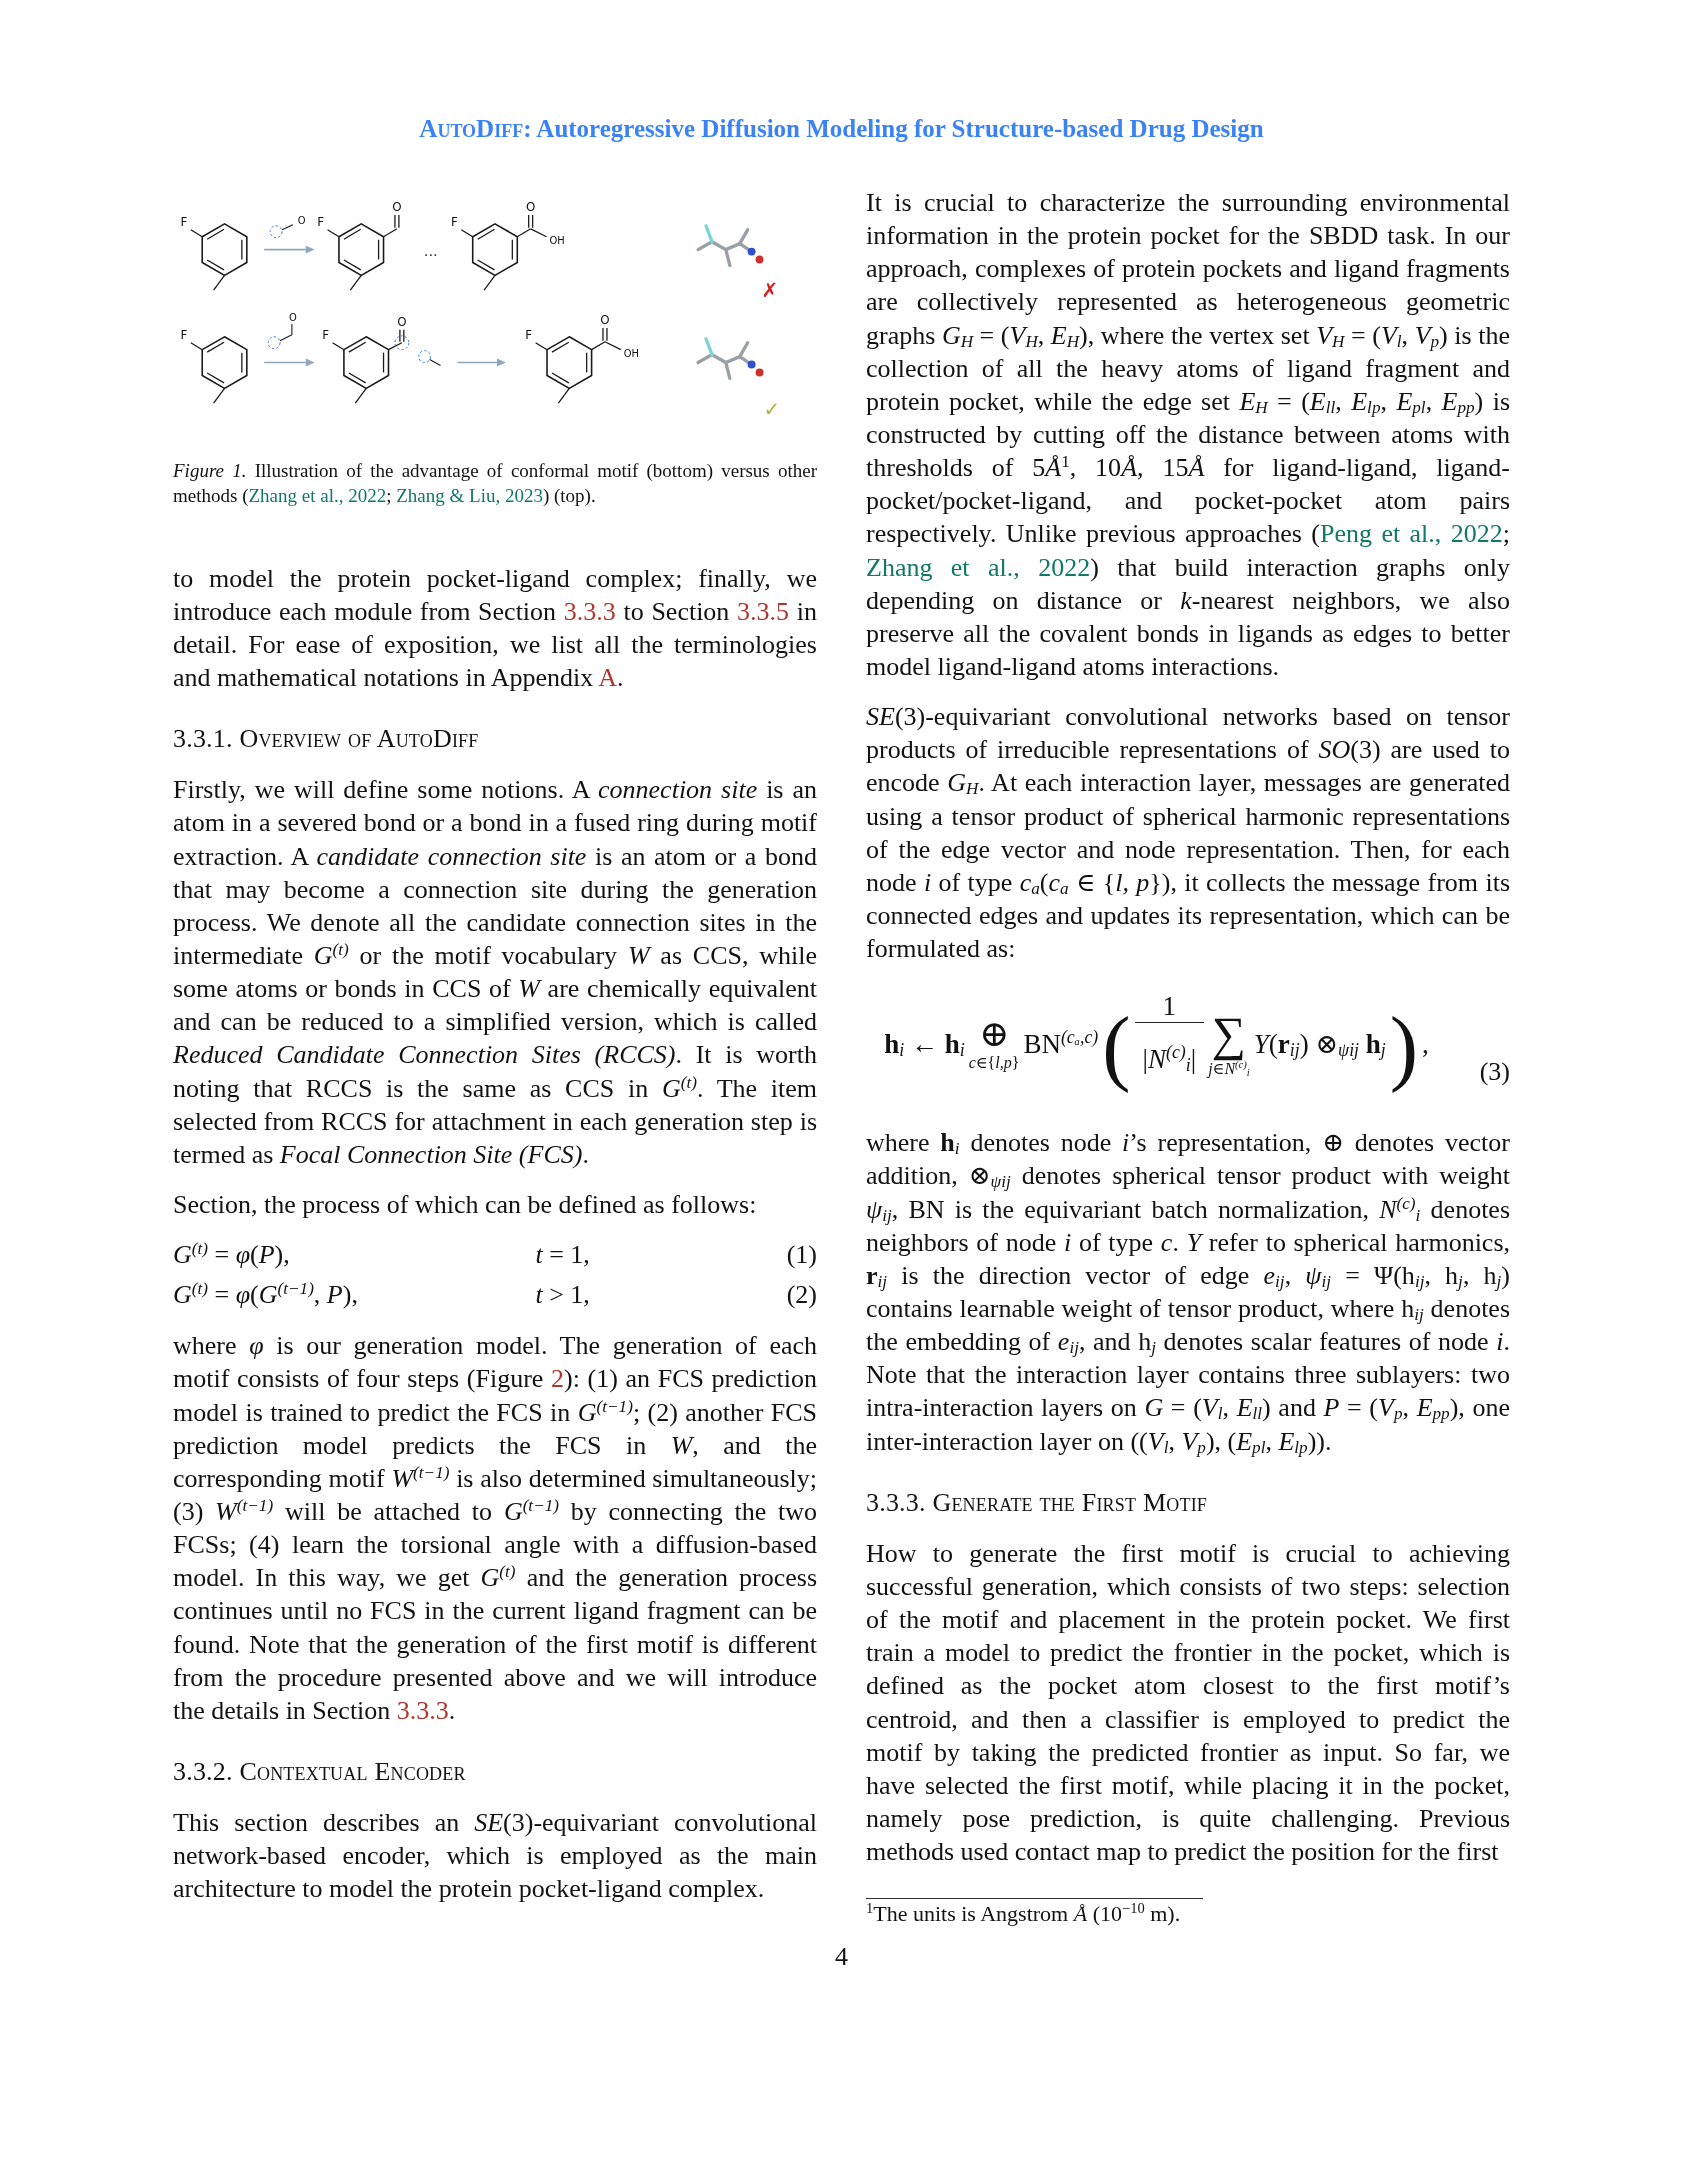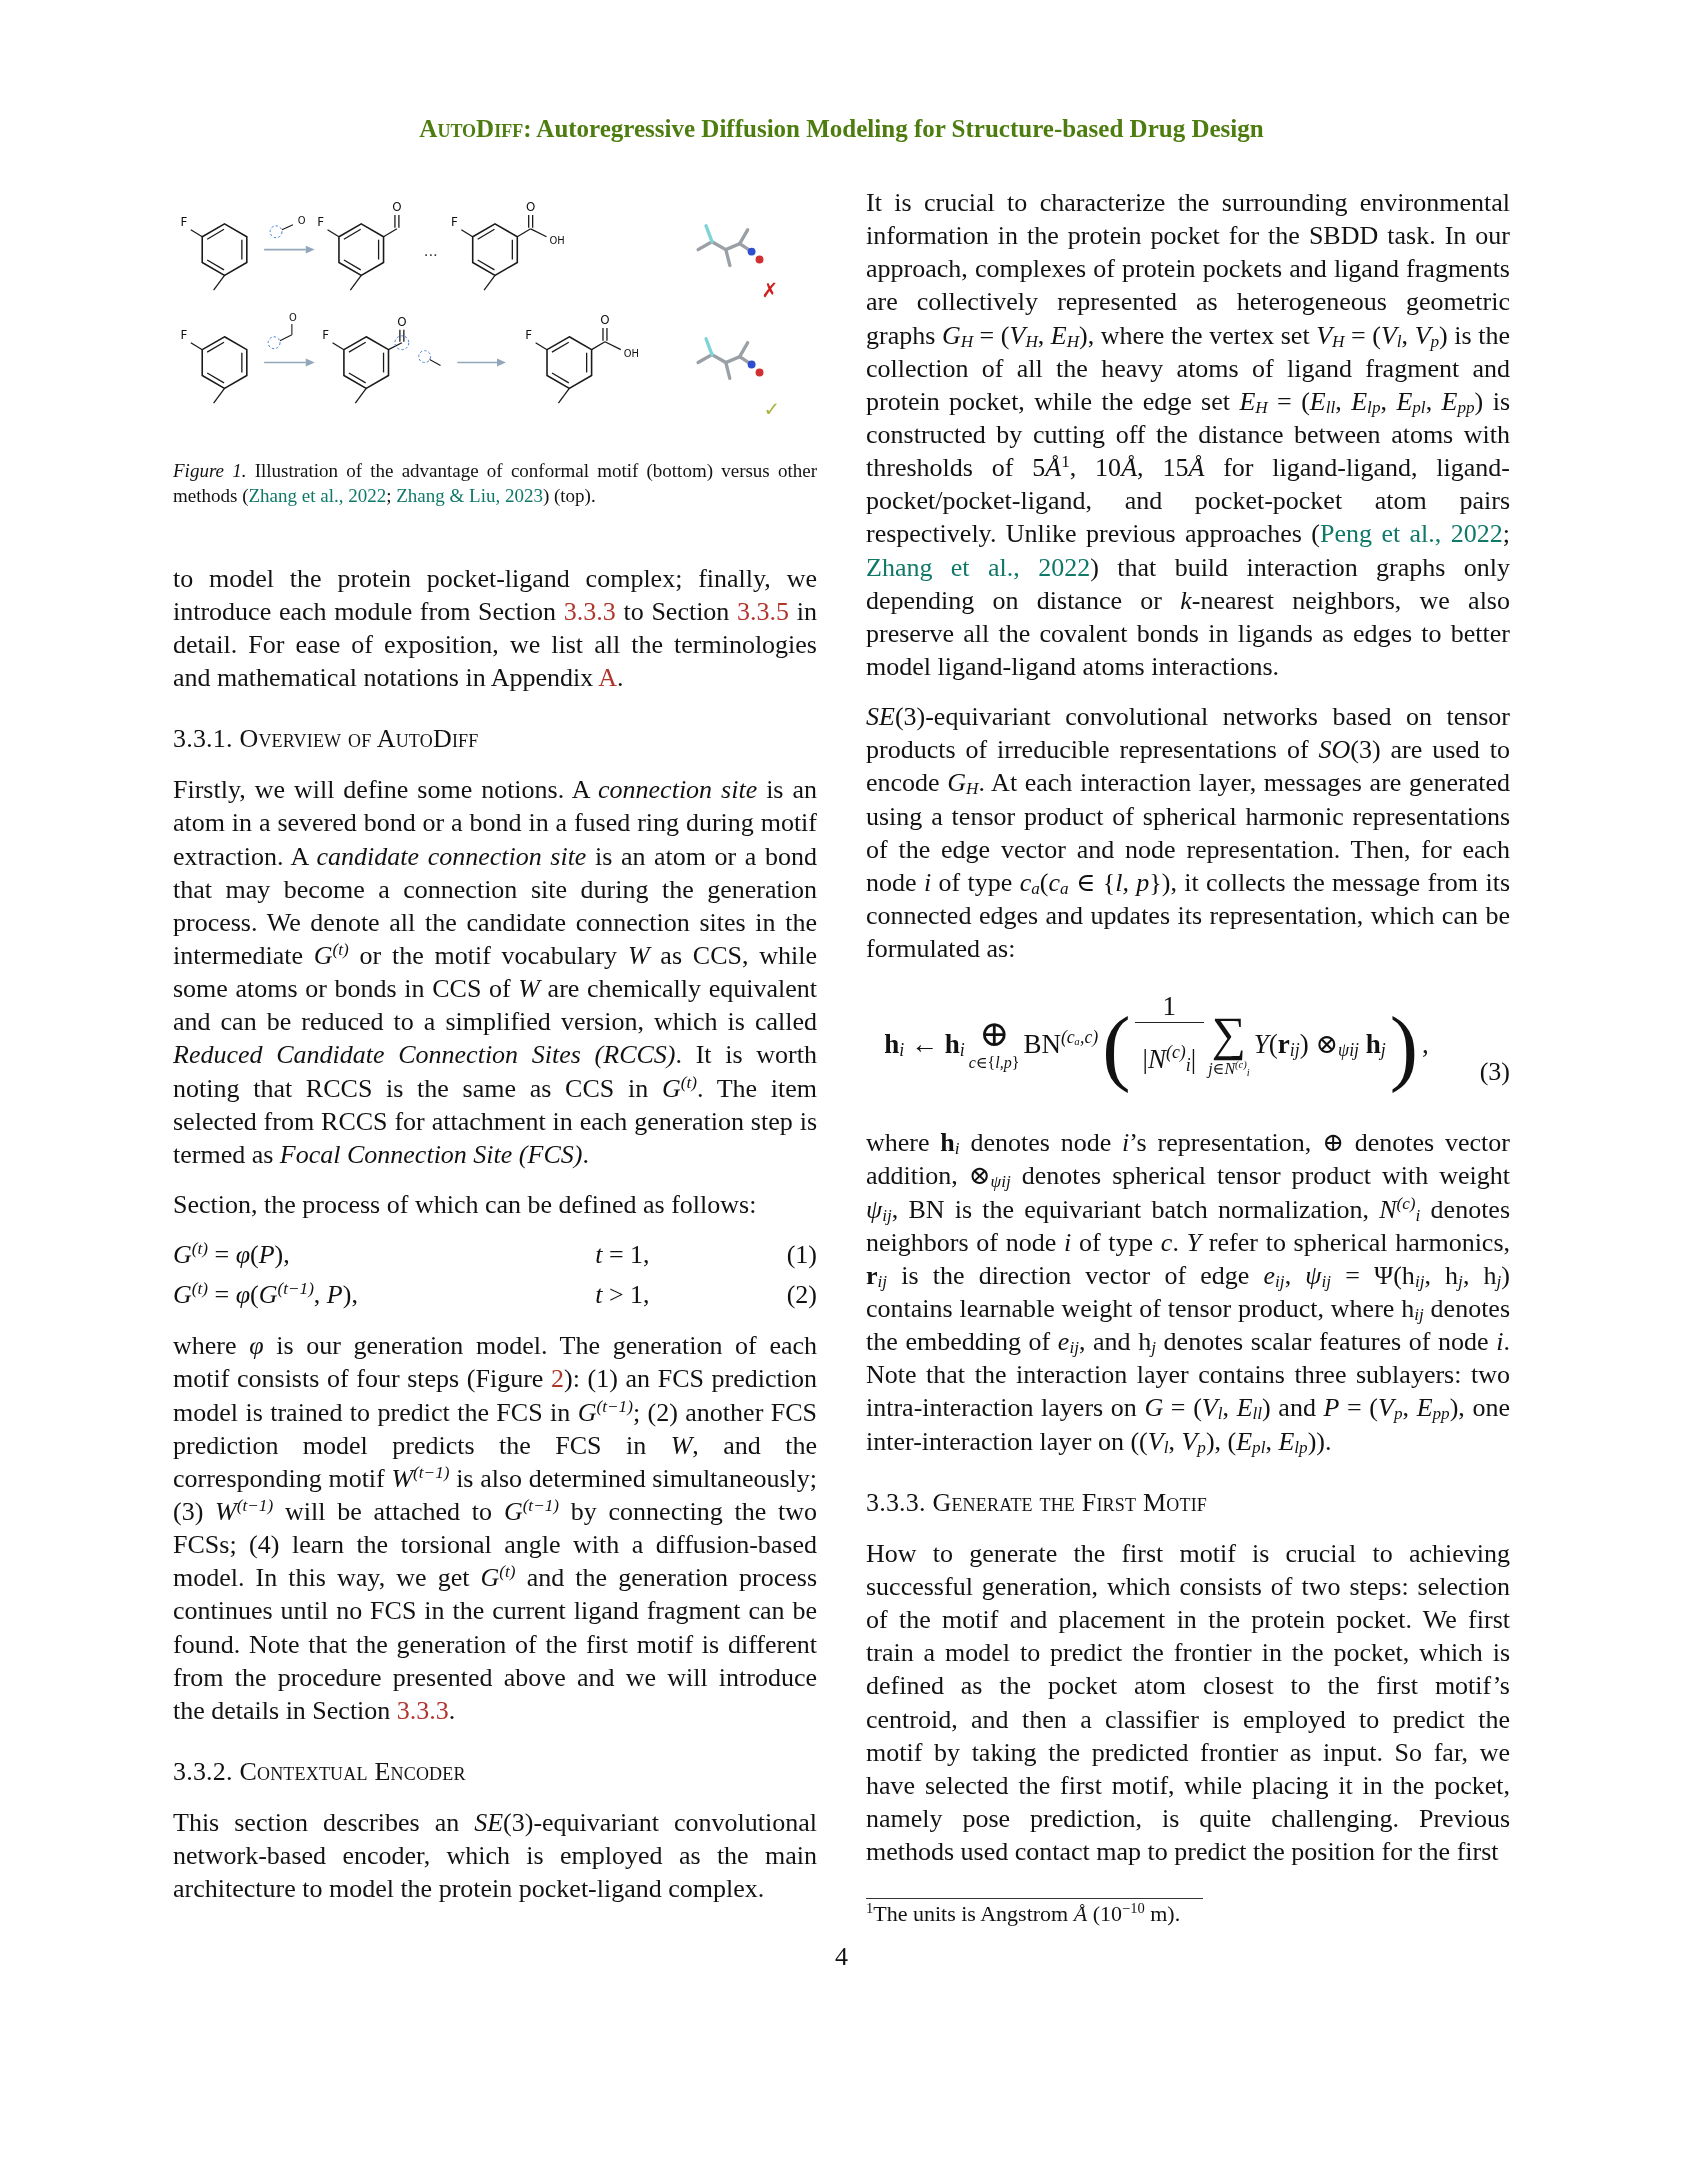--- a/index.html
+++ b/index.html
@@ -5,21 +5,21 @@
   *{margin:0;padding:0;box-sizing:border-box}
   html,body{background:#ffffff}
   body{
     width:1683px;height:2178px;position:relative;
     font-family:"Liberation Serif","DejaVu Serif",serif;
     color:#121212;
   }
   .page{position:absolute;inset:0;overflow:hidden;background:#fff}
   .running-head{
     position:absolute;top:115px;left:0;width:100%;
-    text-align:center;font-weight:bold;font-size:25px;color:#4d7c0f;
+    text-align:center;font-weight:bold;font-size:25px;color:#3b82f6;
   }
   .running-head .sc{font-variant:small-caps}
   .col{
     position:absolute;width:644px;top:186px;
     font-size:26px;line-height:1.275;text-align:justify;
   }
   .col.left{left:173px}
   .col.right{left:866px}
   .col p{margin:0 0 17px 0}
   h4.subsub{
@@ -42,21 +42,21 @@
   .caption{font-size:19px;line-height:1.33;text-align:justify;margin-top:20px}
   .atom{font-family:"DejaVu Sans",sans-serif;font-size:12px;fill:#111}
   .atom.small{font-size:10px}
   .dots{font-family:"DejaVu Sans",sans-serif;font-size:15px;fill:#333}
   .xmark{font-family:"DejaVu Sans",sans-serif;font-size:20px;fill:#d02020}
   .check{font-family:"DejaVu Sans",sans-serif;font-size:20px;fill:#a9b23e}
   
   .eqblock{margin:6px 0 18px 0}
   .eqrow{display:flex;align-items:baseline;margin:7px 0}
   .eqrow .eq{width:47%;text-align:left}
-  .eqrow .cond{width:27%;text-align:right}
+  .eqrow .cond{width:27%;text-align:center}
   .eqrow .eqnum{flex:1;text-align:right}
   
   .eq3{
     position:relative;display:flex;align-items:center;justify-content:center;
     gap:4px;margin:26px 0 30px 0;font-size:27px;padding-right:63px;
   }
   .bigop{display:inline-flex;flex-direction:column;align-items:center;line-height:1}
   .opsym{font-size:36px;line-height:1}
   .opsym.sum{font-size:48px}
   .oplim{font-size:16px;margin-top:3px;white-space:nowrap}

